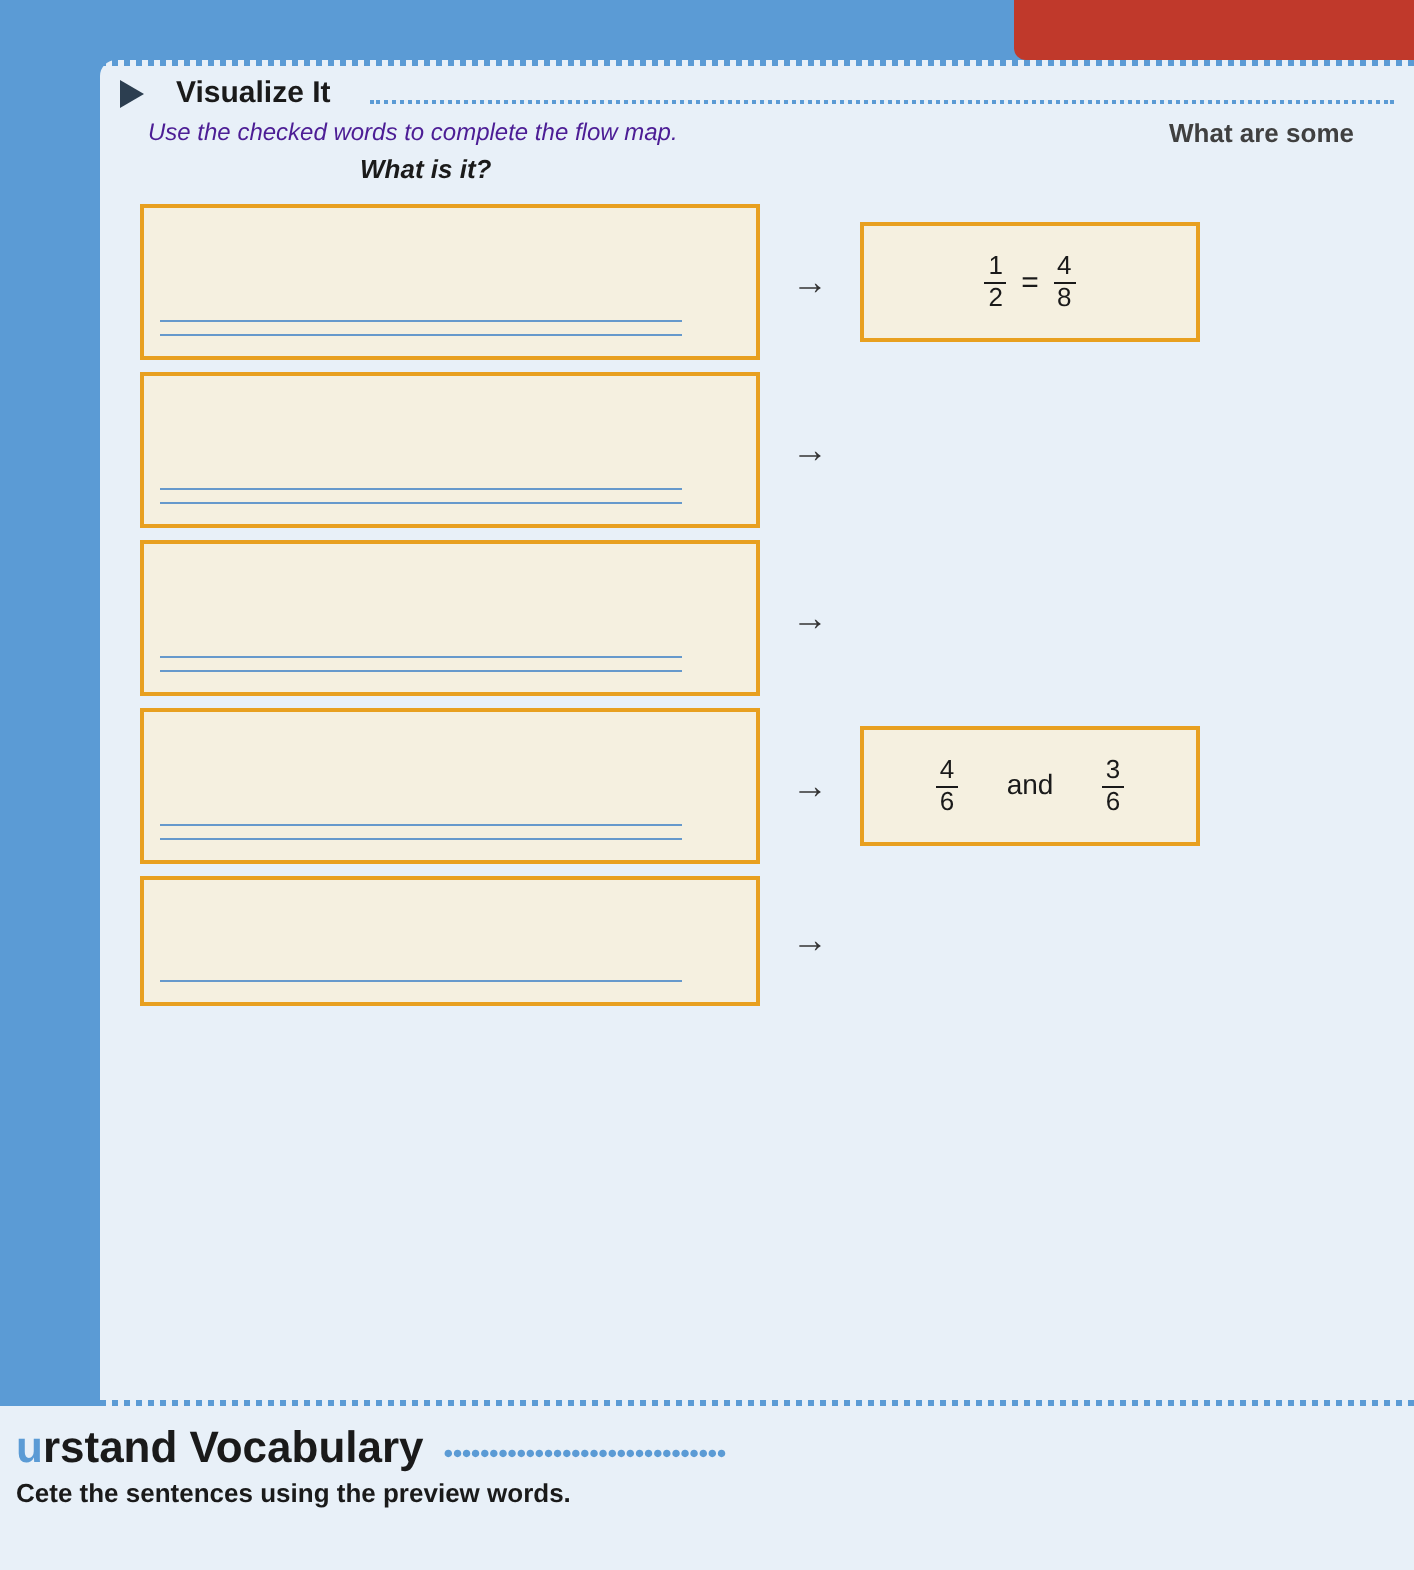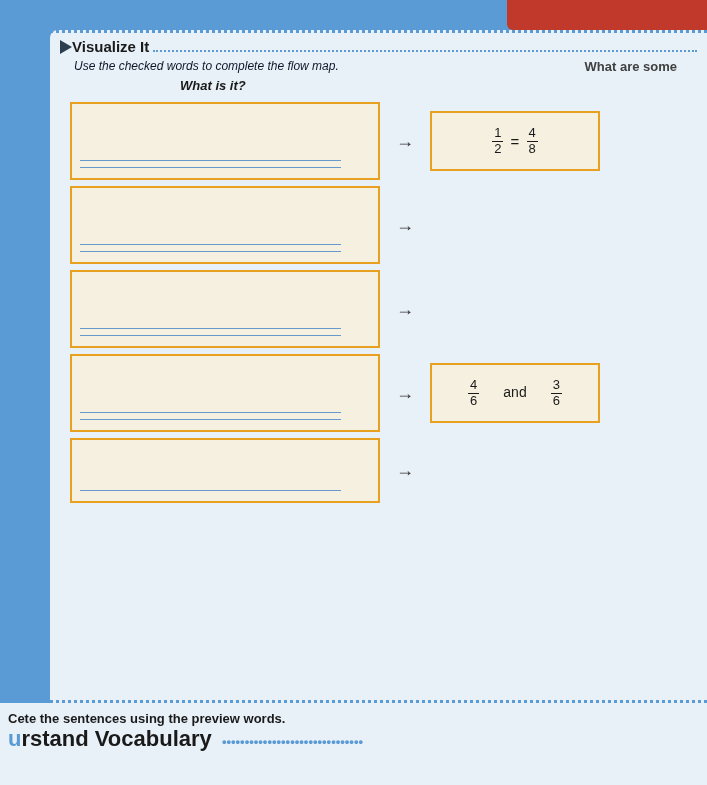--- a/index.html
+++ b/index.html
@@ -44,21 +44,21 @@
     .section-visualize {
       position: absolute;
       top: 38px;
       left: 60px;
       right: 10px;
     }
 
     .section-title {
       display: flex;
       align-items: center;
-      gap: 0;
+      gap: 16px;
       margin-bottom: 4px;
     }
 
     .triangle-icon {
       width: 0;
       height: 0;
       border-top: 7px solid transparent;
       border-bottom: 7px solid transparent;
       border-left: 12px solid #2c3e50;
       display: inline-block;
@@ -188,21 +188,21 @@
 
 <div class="section-visualize">
 
   <div class="section-title">
     <span class="triangle-icon"></span>
     <span class="title-text">Visualize It</span>
     <span class="dotted-title-line"></span>
   </div>
 
   <div style="display:flex; justify-content:space-between; padding-left:14px; margin-bottom:2px;">
-    <span style="font-size:12px; font-style:italic; color:#0f172a;">Use the checked words to complete the flow map.</span>
+    <span style="font-size:12px; font-style:italic; color:#4c1d95;">Use the checked words to complete the flow map.</span>
     <span style="font-size:13px; font-weight:bold; color:#404040; margin-right:20px;text-align:right;">What are some</span>
   </div>
 
   <div style="padding-left:120px; margin-bottom:8px;">
     <span style="font-size:13px; font-style:italic; font-weight:bold; color:#1a1a1a;">What is it?</span>
   </div>
 
   <div class="flow-map">
 
     <div class="flow-row">
@@ -269,20 +269,20 @@
       </div>
       <div class="arrow">→</div>
     </div>
 
   </div>
 </div>
 
 <div style="position:absolute; bottom:82px; left:50px; right:0; border-top:3px dotted #5b9bd5;"></div>
 
 <div style="position:absolute; bottom:0; left:0; right:0; height:82px; background:#e8f0f8; padding: 8px 10px 8px 8px;">
-  <div style="font-size:13px; font-weight:bold; color:#1a1a1a;">
-    <span>C</span><span>ete the sentences using the preview words.</span>
-  </div>
   <div style="font-size:22px; font-weight:bold; color:#1a1a1a; margin-bottom:2px;">
     <span style="color:#5b9bd5;">u</span><span>rstand Vocabulary</span>
     <span style="font-size:13px; color:#5b9bd5; margin-left:4px;">•••••••••••••••••••••••••••••••</span>
   </div>
+  <div style="font-size:13px; font-weight:bold; color:#1a1a1a;">
+    <span>C</span><span>ete the sentences using the preview words.</span>
+  </div>
 </div>
 
 </body></html>

